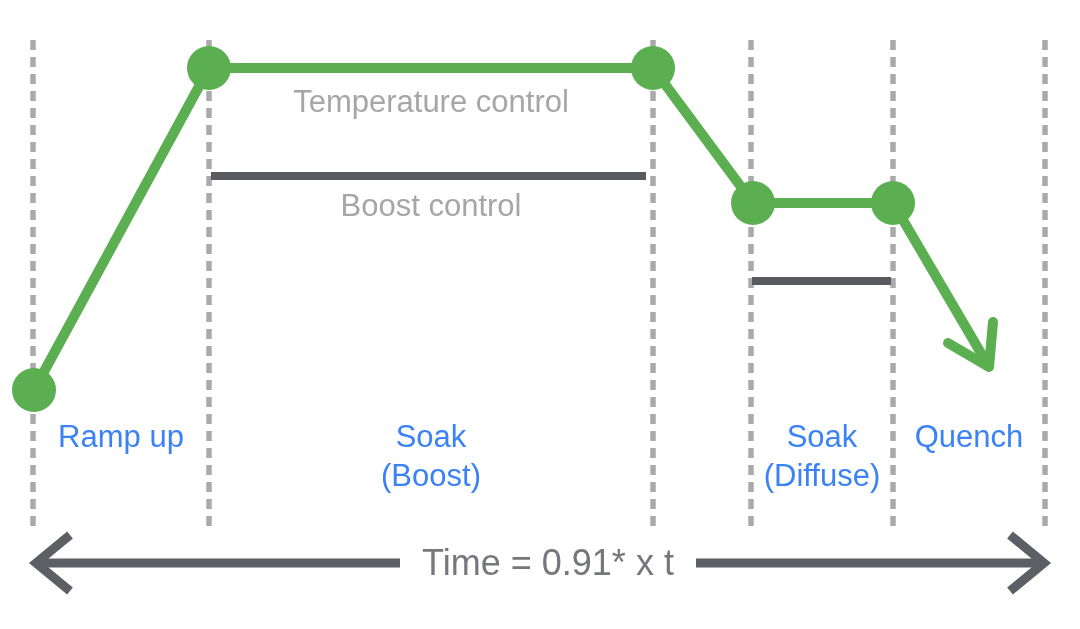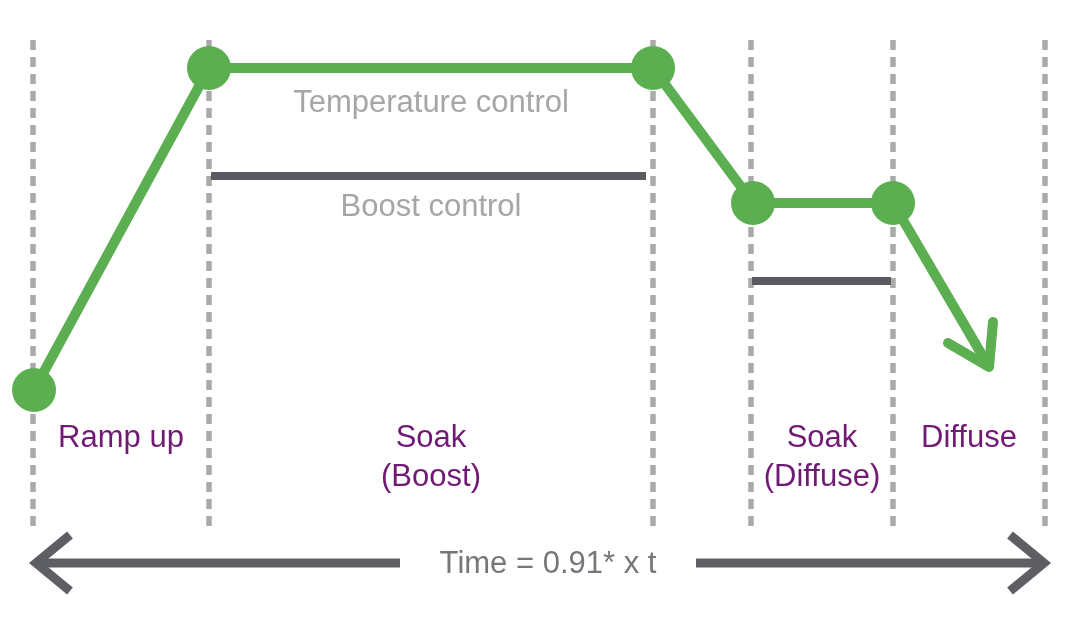--- a/index.html
+++ b/index.html
@@ -19,39 +19,39 @@
   }
   #diagram-svg {
     position: absolute;
     left: 0;
     top: 0;
     width: 1080px;
     height: 629px;
   }
   .stage-label {
     position: absolute;
-    color: #701a75;
+    color: #3b82f6;
     font-size: 31px;
     line-height: 39px;
     text-align: center;
     white-space: pre-line;
     letter-spacing: 0px;
   }
   .series-label {
     position: absolute;
     color: #a6a6a6;
     font-size: 31px;
     line-height: 36px;
     text-align: center;
     white-space: nowrap;
   }
   .axis-label {
     position: absolute;
     color: #76777b;
-    font-size: 31px;
+    font-size: 36px;
     line-height: 36px;
     text-align: center;
     white-space: nowrap;
     background: #ffffff;
     padding: 0 8px;
   }
 </style>
 </head>
 <body>
 
@@ -108,17 +108,17 @@
 
   <div class="stage-label" style="left:33px; top:417px; width:176px;">Ramp up</div>
 
   <div class="stage-label" style="left:209px; top:417px; width:444px;">Soak
 (Boost)</div>
 
 
   <div class="stage-label" style="left:745px; top:417px; width:154px;">Soak
 (Diffuse)</div>
 
-  <div class="stage-label" style="left:893px; top:417px; width:152px;">Diffuse</div>
+  <div class="stage-label" style="left:893px; top:417px; width:152px;">Quench</div>
 
   <div class="axis-label" style="left:400px; top:545px; width:280px;">Time = 0.91* x t</div>
 
 </div>
 
 </body></html>

